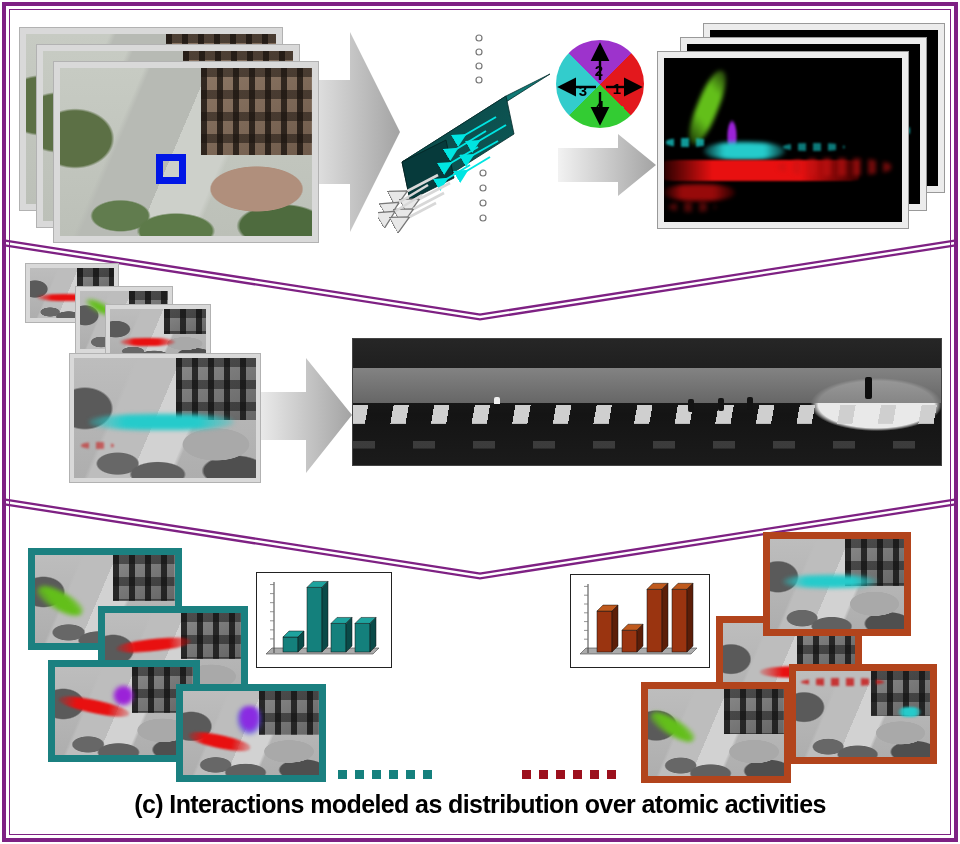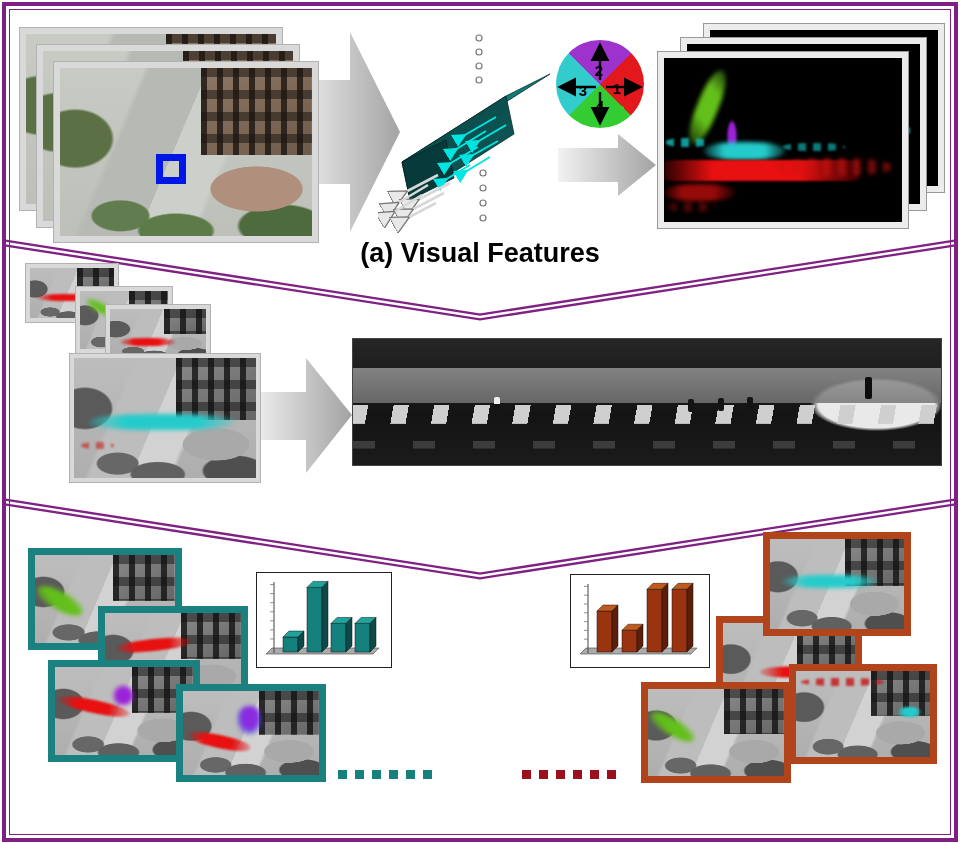--- a/index.html
+++ b/index.html
@@ -183,21 +183,20 @@
     <div class="streak st-purple blur1" style="left:26.5%;top:38%;width:4%;height:20%;"></div>
     <div class="streak st-cyan blur2" style="left:17%;top:51%;width:34%;height:11%;"></div>
     <div class="streak st-dash-cyan blur1" style="left:1%;top:49%;width:18%;height:5%;"></div>
     <div class="streak st-dash-cyan blur1" style="left:50%;top:52%;width:26%;height:5%;opacity:.8;"></div>
     <div class="streak st-red blur1" style="left:0;top:62%;width:82%;height:13%;border-radius:8%;"></div>
     <div class="streak st-dash-red blur2" style="left:48%;top:61%;width:48%;height:11%;opacity:.7;"></div>
     <div class="streak st-red blur2" style="left:0;top:77%;width:30%;height:10%;opacity:.65;"></div>
     <div class="streak st-dash-red blur2" style="left:2%;top:88%;width:20%;height:6%;opacity:.5;"></div>
   </div>
 
-  <div class="caption cap-ab" style="top:238px;">(a) Visual Features</div>
 
   <div class="photo p-gray b-small abs" style="left:26px;top:264px;width:92px;height:58px;z-index:2;">
     <div class="streak st-red blur1" style="left:8%;top:52%;width:70%;height:14%;"></div>
   </div>
   <div class="photo p-gray b-small abs" style="left:76px;top:287px;width:96px;height:66px;z-index:3;">
     <div class="streak st-green blur2" style="left:6%;top:20%;width:34%;height:16%;transform:rotate(26deg);"></div>
   </div>
   <div class="photo p-gray b-small abs" style="left:106px;top:305px;width:104px;height:56px;z-index:4;">
     <div class="streak st-red blur1" style="left:10%;top:60%;width:58%;height:18%;"></div>
   </div>
@@ -301,13 +300,14 @@
     </div>
   <div class="dot-row" style="left:522px;top:770px;">
       <span style="background: rgb(156, 16, 29);"></span>
       <span style="background: rgb(156, 16, 29);"></span>
       <span style="background: rgb(156, 16, 29);"></span>
       <span style="background: rgb(156, 16, 29);"></span>
       <span style="background: rgb(156, 16, 29);"></span>
       <span style="background: rgb(156, 16, 29);"></span>
     </div>
 
+  <div class="caption cap-c" style="top:790px;">(c) Interactions modeled as distribution over atomic activities</div>
 </div>
 
 </body></html>

